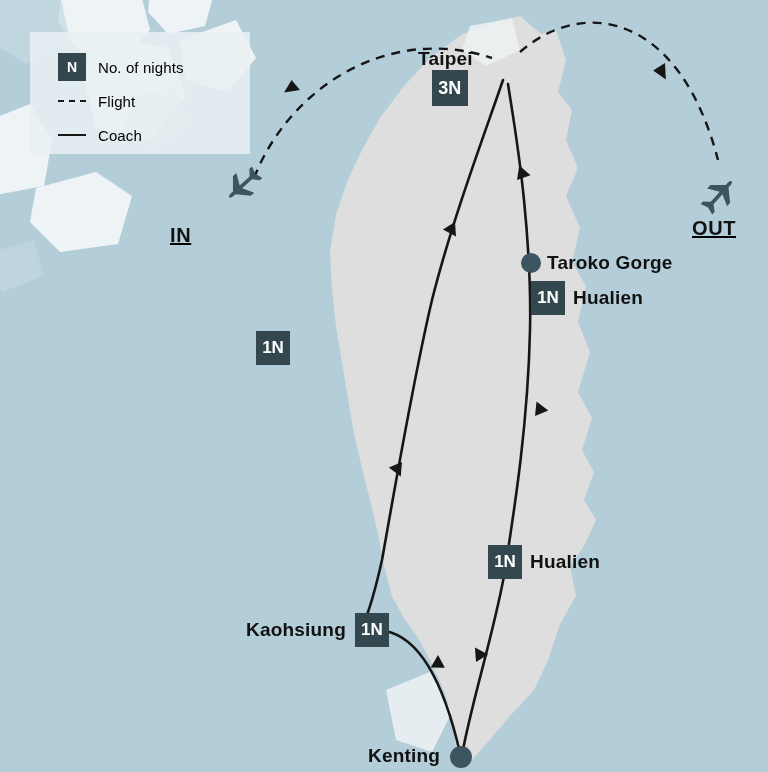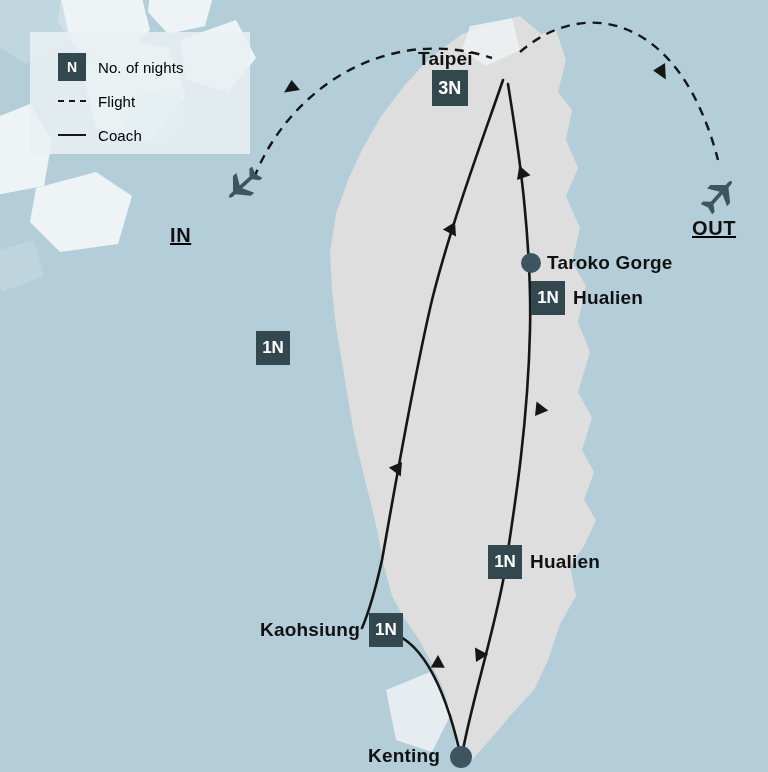--- a/index.html
+++ b/index.html
@@ -237,21 +237,21 @@
 
   <div class="place" style="left:256px;top:331px;">
     <span class="nights">1N</span>
   </div>
 
   <div class="place" style="left:488px;top:545px;">
     <span class="nights">1N</span>
     <span class="name gap-l">Hualien</span>
   </div>
 
-  <div class="place" style="left:260px;top:613px;">
+  <div class="place" style="left:246px;top:613px;">
     <span class="name gap-r">Kaohsiung</span>
     <span class="nights">1N</span>
   </div>
 
   <div class="place" style="left:368px;top:745px;align-items:flex-end;">
     <span class="name">Kenting</span>
   </div>
 
   <div class="endpoint" style="left:170px;top:222px;width:76px;">
     <div class="cap">IN</div>

